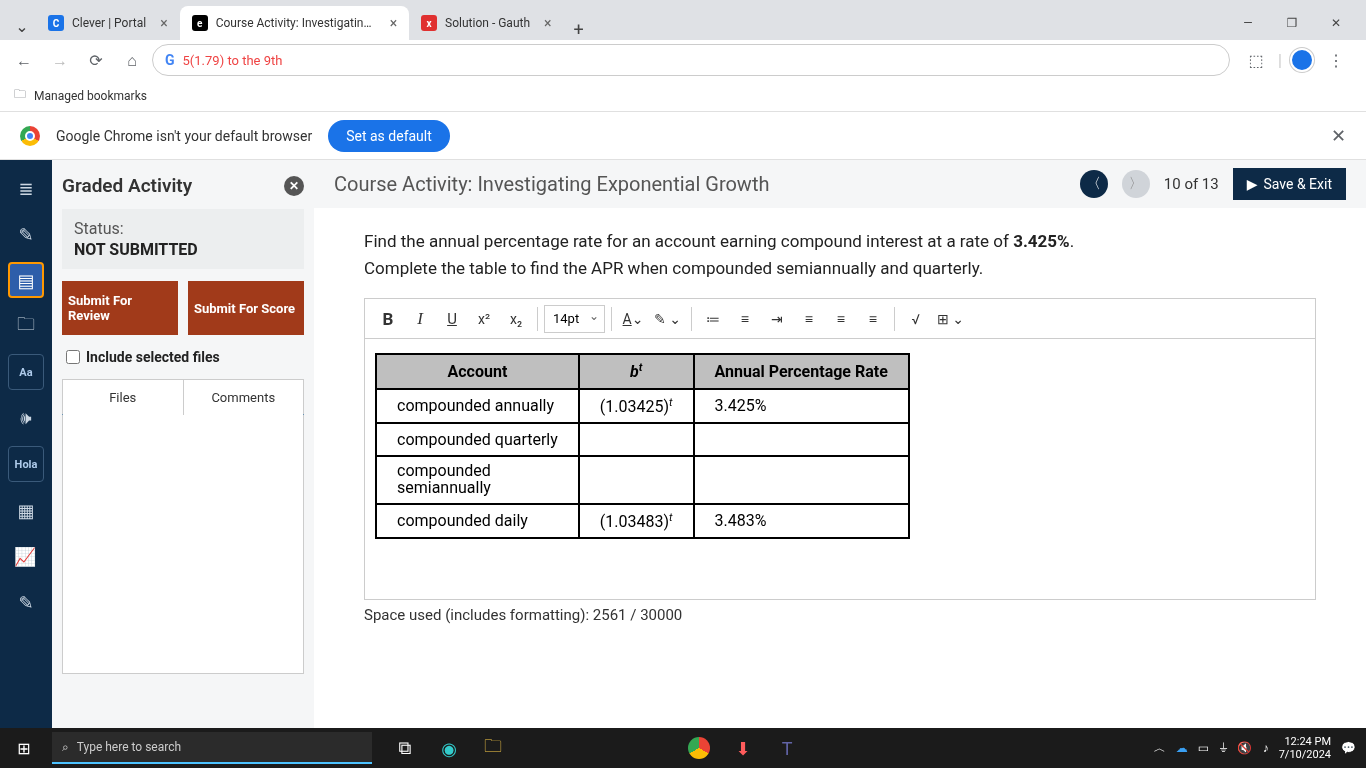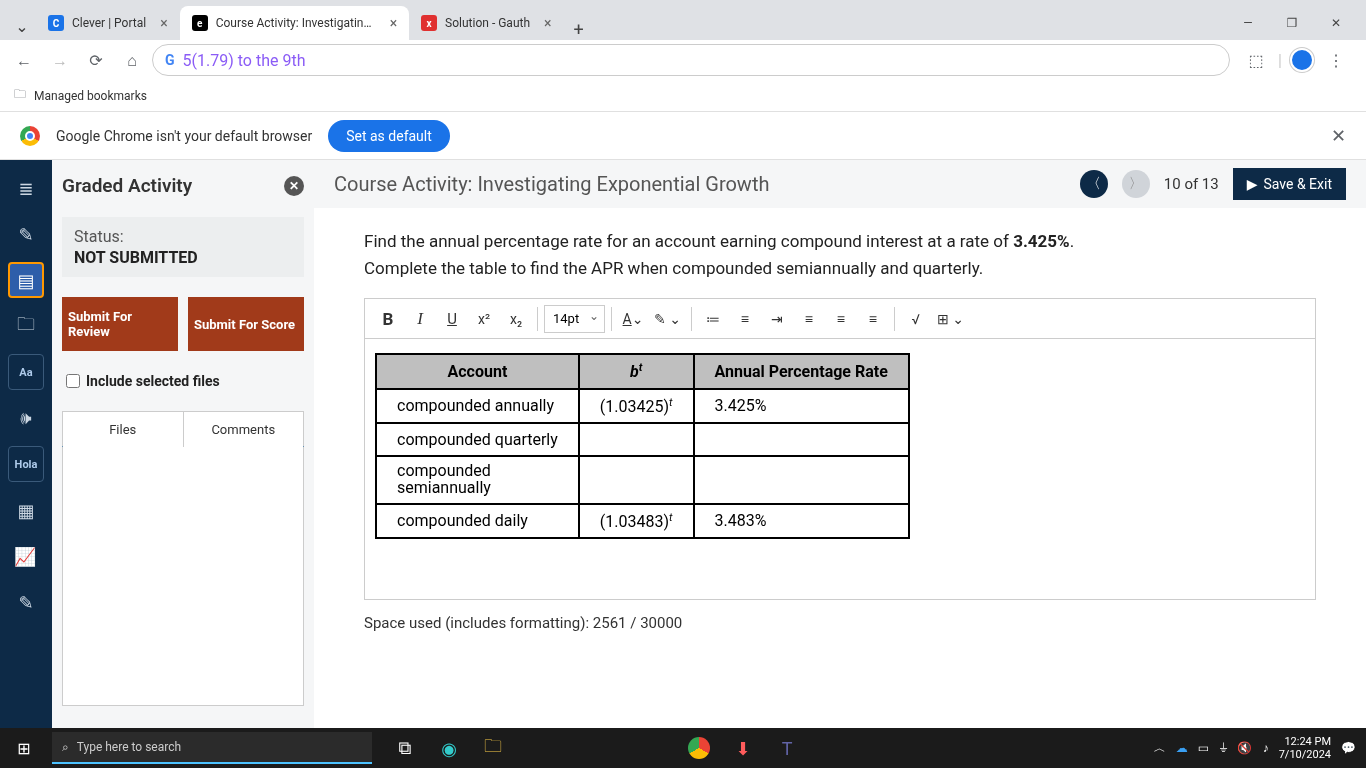--- a/index.html
+++ b/index.html
@@ -14,42 +14,42 @@
 .tab .close { color: #666; font-size: 14px; margin-left: 6px; }
 .tab .title { white-space: nowrap; overflow: hidden; text-overflow: ellipsis; max-width: 160px; }
 .new-tab { padding: 0 10px; font-size: 18px; color: #444; cursor: pointer; }
 .win-controls { margin-left: auto; display: flex; }
 .win-controls span { width: 44px; height: 34px; display: flex; align-items: center; justify-content: center; color: #444; font-size: 12px; }
 
 .addr-bar { height: 40px; background: #fff; display: flex; align-items: center; padding: 0 8px; gap: 4px; }
 .addr-bar .nav-btn { width: 32px; height: 32px; display: flex; align-items: center; justify-content: center; color: #5f6368; font-size: 16px; border-radius: 50%; cursor: pointer; }
 .addr-input-wrap { flex: 1; height: 32px; border: 1px solid #ccc; border-radius: 16px; display: flex; align-items: center; padding: 0 12px; gap: 8px; }
 .addr-input-wrap .g { color: #4285f4; font-weight: bold; font-size: 14px; }
-.addr-text { font-size: 16px; color: #8b5cf6; }
+.addr-text { font-size: 13px; color: #ef4444; }
 .addr-right { display: flex; gap: 8px; align-items: center; padding: 0 8px; }
 .addr-right .icon { width: 28px; height: 28px; display: flex; align-items: center; justify-content: center; color: #5f6368; }
 .profile-dot { width: 24px; height: 24px; border-radius: 50%; background: #1a73e8; border: 2px solid #fff; box-shadow: 0 0 0 1px #ccc; }
 
 .bookmark-bar { height: 32px; background: #fff; border-bottom: 1px solid #e0e0e0; display: flex; align-items: center; padding: 0 14px; gap: 8px; font-size: 12px; color: #333; }
 .bookmark-bar .folder-icon { color: #5f6368; }
 
 .default-banner { height: 48px; background: #fff; border-bottom: 1px solid #e0e0e0; display: flex; align-items: center; padding: 0 20px; gap: 16px; font-size: 14px; color: #333; }
 .default-banner .chrome-icon { width: 20px; height: 20px; border-radius: 50%; background: conic-gradient(#ea4335 0 120deg, #fbbc05 120deg 240deg, #34a853 240deg 360deg); position: relative; }
 .default-banner .chrome-icon::after { content: ""; position: absolute; inset: 5px; border-radius: 50%; background: #4285f4; border: 2px solid #fff; }
 .set-default-btn { background: #1a73e8; color: #fff; border: none; padding: 8px 18px; border-radius: 18px; font-size: 14px; cursor: pointer; }
 .banner-close { margin-left: auto; font-size: 18px; color: #5f6368; cursor: pointer; }
 
 
 .app-body { flex: 1; display: flex; overflow: hidden; }
 .icon-rail { width: 52px; background: #0d2a47; display: flex; flex-direction: column; align-items: center; padding-top: 10px; gap: 10px; }
 .rail-item { width: 36px; height: 36px; display: flex; align-items: center; justify-content: center; color: #cbd6e2; font-size: 18px; border-radius: 4px; cursor: pointer; }
 .rail-item.active { background: #2e5eaa; color: #fff; border: 2px solid #ff9800; }
 .rail-item.small { font-size: 11px; font-weight: bold; color: #aecbeb; border: 1px solid #3a5a7a; }
 
-.side-panel { width: 262px; background: #f5f6f7; display: flex; flex-direction: column; padding: 14px 10px; gap: 20px; }
+.side-panel { width: 262px; background: #f5f6f7; display: flex; flex-direction: column; padding: 14px 10px; gap: 12px; }
 .side-panel h2 { font-size: 19px; font-weight: 600; color: #333; display: flex; align-items: center; justify-content: space-between; }
 .close-round { width: 20px; height: 20px; border-radius: 50%; background: #555; color: #fff; display: flex; align-items: center; justify-content: center; font-size: 12px; cursor: pointer; }
 .status-box { background: #eceeef; padding: 10px 12px; font-size: 16px; }
 .status-box .label { color: #555; }
 .status-box .value { font-weight: bold; color: #222; margin-top: 2px; }
 .submit-row { display: flex; gap: 10px; }
 .submit-btn { flex: 1; background: #a13a1a; color: #fff; border: none; padding: 12px 6px; font-size: 13px; font-weight: bold; cursor: pointer; text-align: left; }
 .include-row { display: flex; align-items: center; gap: 6px; font-size: 14px; font-weight: bold; color: #222; padding: 2px 4px; }
 .include-row input { width: 14px; height: 14px; }
 .panel-tabs { display: flex; border: 1px solid #ccc; border-bottom: none; }
@@ -80,21 +80,21 @@
 .tb-select { border: 1px solid #ccc; height: 28px; padding: 0 24px 0 8px; font-size: 13px; background: #fff; appearance: none; position: relative; }
 .tb-select-wrap { position: relative; }
 .tb-select-wrap::after { content: "⌄"; position: absolute; right: 6px; top: 4px; color: #666; pointer-events: none; font-size: 12px; }
 
 .answer-table { border-collapse: collapse; margin: 10px; }
 .answer-table th, .answer-table td { border: 2px solid #000; padding: 6px 20px; font-size: 16px; }
 .answer-table th { background: #bfbfbf; font-weight: bold; }
 .answer-table .ital { font-style: italic; }
 .sup { font-size: 11px; vertical-align: super; font-style: italic; }
 
-.space-used { font-size: 15px; color: #333; margin-top: 14px; }
+.space-used { font-size: 15px; color: #333; margin-top: 6px; }
 
 
 .taskbar { height: 40px; background: #1b1b1b; display: flex; align-items: center; color: #fff; font-size: 12px; }
 .start { width: 48px; height: 40px; display: flex; align-items: center; justify-content: center; font-size: 16px; }
 .search-box { height: 32px; width: 320px; background: #2b2b2b; display: flex; align-items: center; padding: 0 10px; gap: 8px; color: #ccc; margin-left: 4px; border-bottom: 2px solid #4cc2ff; }
 .tb-apps { display: flex; margin-left: 12px; gap: 2px; }
 .tb-app { width: 42px; height: 40px; display: flex; align-items: center; justify-content: center; font-size: 18px; }
 .tb-right { margin-left: auto; display: flex; align-items: center; gap: 10px; padding: 0 10px; }
 .clock { text-align: right; line-height: 1.2; font-size: 11px; }
 </style>

